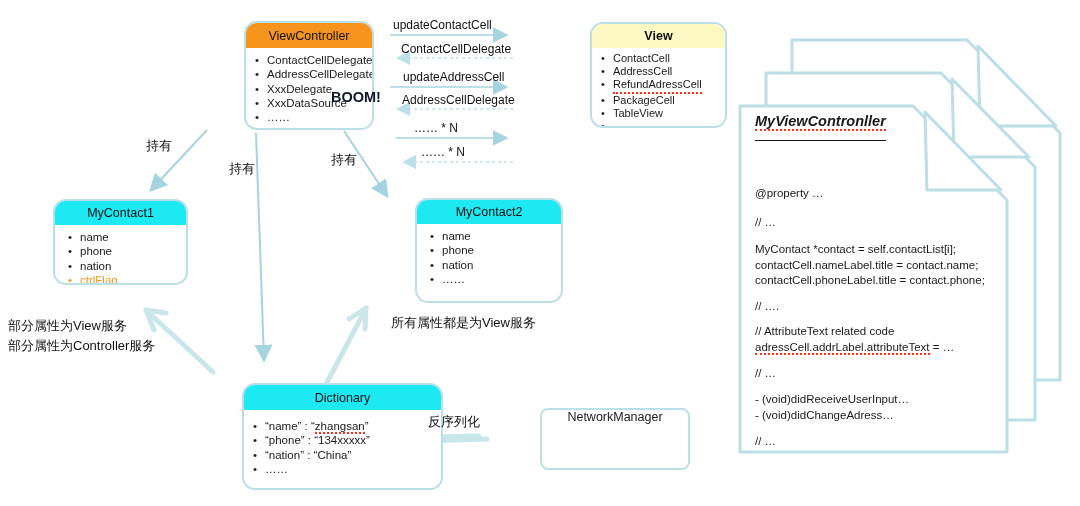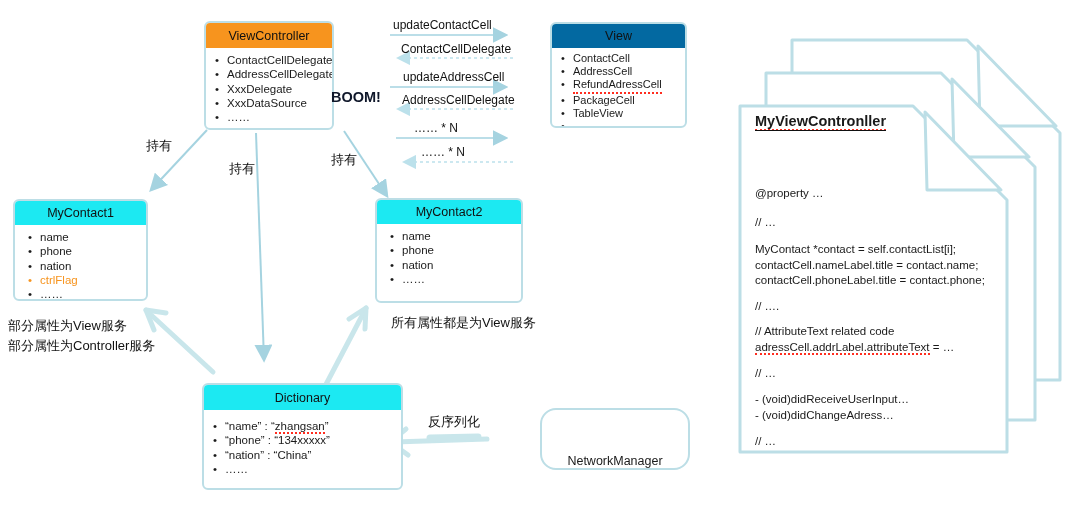--- a/index.html
+++ b/index.html
@@ -1,41 +1,41 @@
 <!DOCTYPE html>
 <html><head>
 <meta charset="utf-8">
 <style>
   html,body{margin:0;padding:0;background:#fff;}
   #canvas{position:relative;width:1080px;height:506px;background:#fff;overflow:hidden;
           font-family:"Liberation Sans","DejaVu Sans",sans-serif;color:#1a1a1a;}
   #diagram-svg{position:absolute;left:0;top:0;z-index:0;}
-  .box{position:absolute;z-index:1;background:#fff;border:2px solid #BCDEE6;border-radius:6px;
-       box-sizing:border-box;overflow:hidden;}
+  .box{position:absolute;z-index:1;background:#fff;border:2px solid #BCDEE6;border-radius:13px;
+       box-sizing:border-box;overflow:hidden;margin-left:40px;}
   .box-header{height:25px;display:flex;align-items:center;justify-content:center;
               font-size:12.5px;font-weight:500;color:#111;}
   .hdr-orange{background:#F7941E;}
-  .hdr-green{background:#0369a1;}
+  .hdr-green{background:#fef9c3;font-weight:bold;}
   .hdr-cyan{background:#1CE9F2;}
   .box-list{padding:5px 4px 0 9px;}
   .box-item{display:flex;gap:5px;font-size:11.5px;line-height:14.3px;color:#1a1a1a;white-space:nowrap;}
   .tight .box-item{line-height:13.2px;font-size:11px;}
   .bullet{width:7px;flex:0 0 auto;}
   .orange-item{color:#F7941E;}
   .sq-red{border-bottom:2px dotted #FF2D1F;}
   .note{position:absolute;z-index:1;font-size:13px;color:#111;white-space:nowrap;}
   .msg-label{position:absolute;z-index:1;font-size:12px;color:#111;white-space:nowrap;}
   .boom{position:absolute;z-index:2;font-size:14.5px;font-weight:bold;color:#0f172a;white-space:nowrap;}
   .code-panel{position:absolute;z-index:2;left:755px;top:0;width:250px;font-size:11.5px;
               line-height:15.5px;color:#1a1a1a;}
   .code-block{position:absolute;white-space:nowrap;margin-top:16px;}
   .code-title{position:absolute;left:755px;top:113px;z-index:2;font-size:14.5px;font-weight:bold;white-space:nowrap;}
-  .title-underline{border-bottom:1.5px solid #111;padding-bottom:1px;}
-  .nm-box{position:absolute;z-index:1;background:#fff;border:2px solid #BCDEE6;border-radius:16px;
-          display:flex;align-items:flex-end;justify-content:center;font-size:12.5px;box-sizing:border-box;}
+  .title-underline{border-bottom:1.5px solid #111;padding-bottom:11px;font-style:italic;}
+  .nm-box{position:absolute;z-index:1;background:#fff;border:2px solid #BCDEE6;border-radius:8px;
+          display:flex;align-items:flex-start;justify-content:center;font-size:12.5px;box-sizing:border-box;}
 </style>
 </head>
 <body>
 
 <div id="canvas">
 
   <svg id="diagram-svg" width="1080" height="506" viewBox="0 0 1080 506">
     <defs>
       <marker id="ah-solid" viewBox="0 0 10 10" refX="8.5" refY="5" markerWidth="9" markerHeight="9" orient="auto-start-reverse">
           <path d="M0,0 L10,5 L0,10 Z" fill="#A5D3E0"></path>
@@ -132,21 +132,21 @@
           <span class="bullet">•</span>
           <span>TableView</span>
         </div>
       <div class="box-item">
           <span class="bullet">•</span>
           <span>……</span>
         </div>
     </div>
   </div>
 
-  <div class="box" style="left:13px;top:199px;width:135px;height:102px;">
+  <div class="box" style="left:13px;top:199px;width:135px;height:86px;">
     <div class="box-header hdr-cyan" style="height:24px;">MyContact1</div>
     <div class="box-list" style="padding-left:13px;">
       <div class="box-item">
           <span class="bullet">•</span>
           <span>name</span>
         </div>
       <div class="box-item">
           <span class="bullet">•</span>
           <span>phone</span>
         </div>

